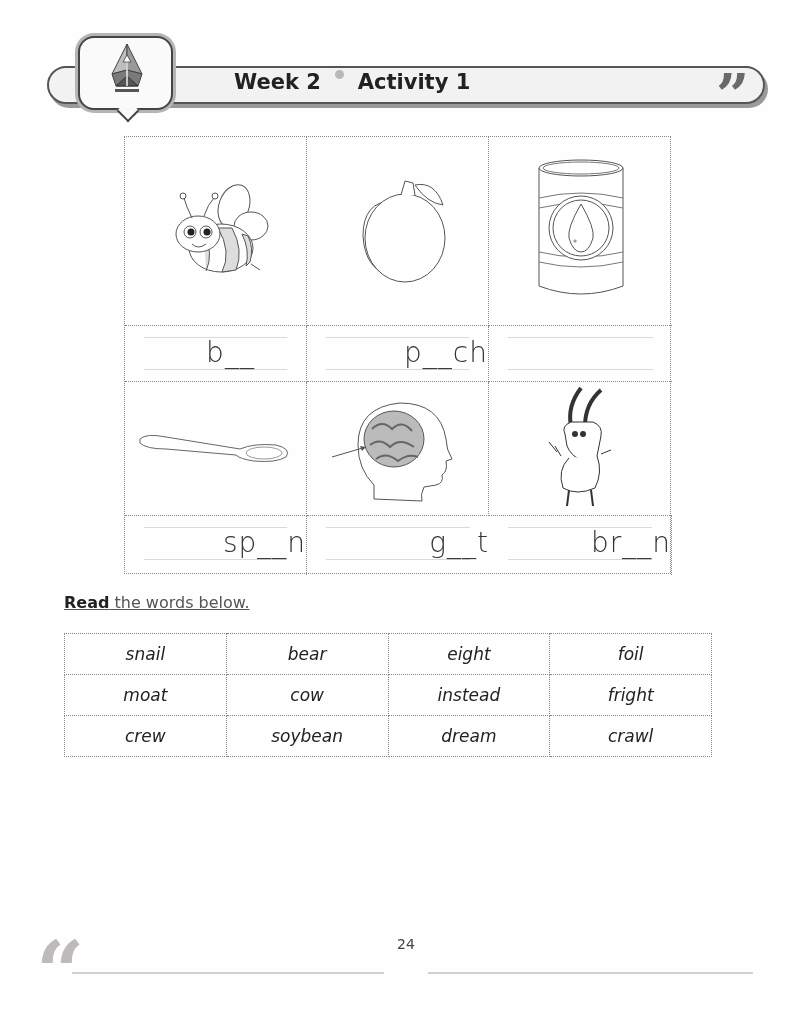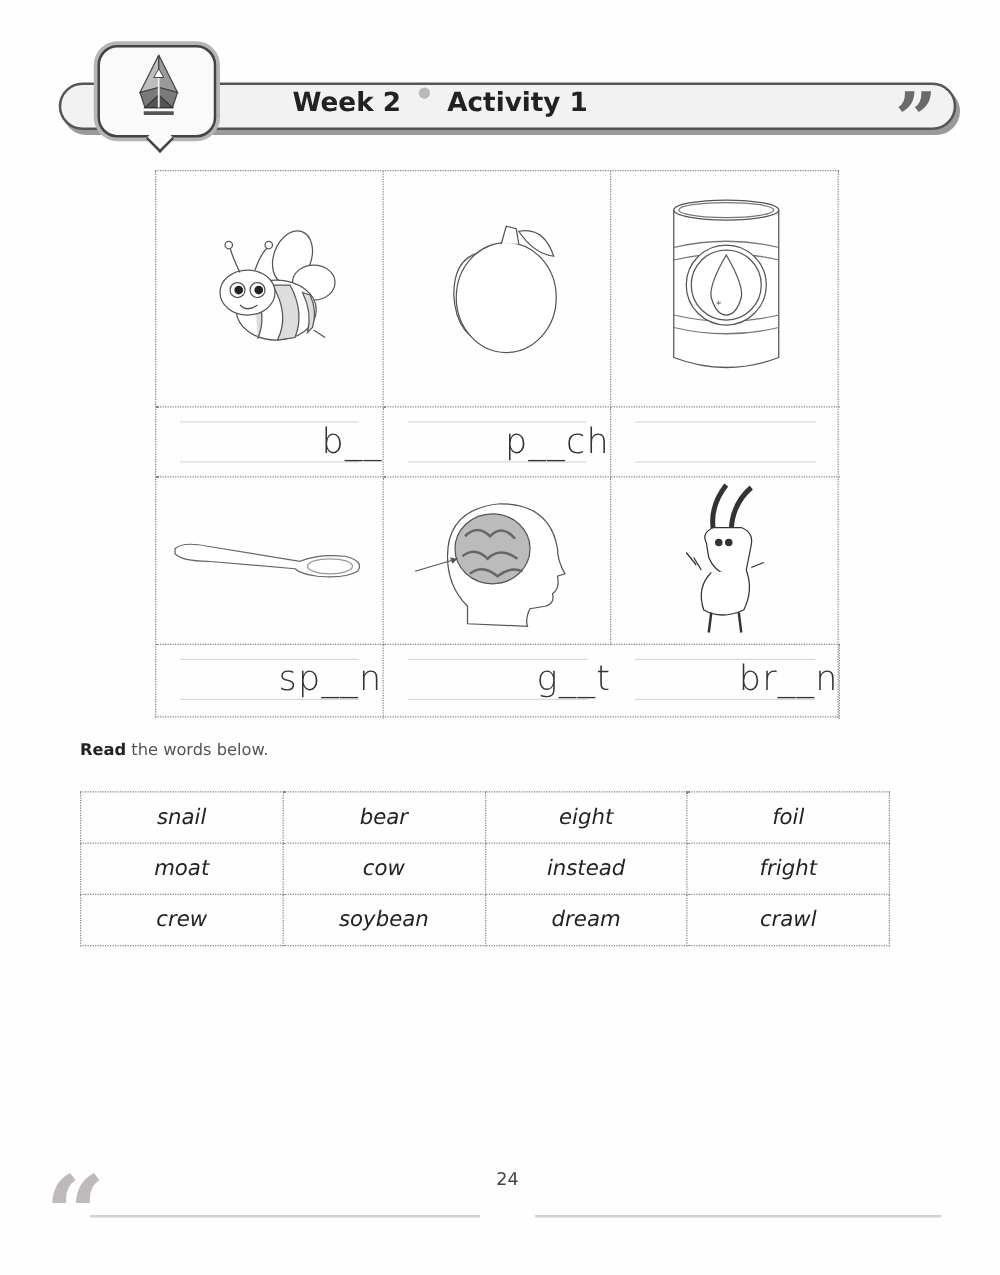--- a/index.html
+++ b/index.html
@@ -48,22 +48,23 @@
   .line-top { position: absolute; left: 19px; right: 19px; top: 11px; height: 1px; background: #d9d9d9; }
   .line-base { position: absolute; left: 19px; right: 19px; top: 43px; height: 1px; background: #d9d9d9; }
   .word-text {
     position: absolute; left: 0; right: 0; top: 10px; text-align: right;
     font-family: "DejaVu Sans", sans-serif; font-size: 28px; font-weight: 300; color: #333;
     letter-spacing: 1px; line-height: 34px;
   }
 
   
   .instruction {
-    position: absolute; left: 64px; top: 593px; font-size: 13px; color: #555;
+    position: absolute; left: 64px; top: 593px; font-size: 16px; color: #555;
     font-family: "DejaVu Sans", sans-serif;
+    text-decoration: underline;
   }
   .instruction b { color: #222; }
 
   
   .word-table {
     position: absolute; left: 64px; top: 633px; width: 648px; height: 124px;
     border-collapse: collapse;
   }
   .word-table td {
     border: 1px dotted #888; width: 162px; height: 41px; text-align: center;
@@ -148,21 +149,21 @@
       <circle cx="50" cy="72" r="32" fill="#fff" stroke="#555"></circle>
       <circle cx="50" cy="72" r="28" fill="none" stroke="#555"></circle>
       <path d="M50 48 Q36 72 38 82 Q42 96 50 96 Q58 96 62 82 Q64 72 50 48 Z" fill="#fff" stroke="#555"></path>
       <text x="42" y="90" font-size="8" fill="#555">*</text>
     </svg>
   </div>
 
   <div class="cell word-cell">
     <div class="line-top"></div>
     <div class="line-base"></div>
-    <div class="word-text" style="text-align:right; padding-left:30px;">b__</div>
+    <div class="word-text" style="text-align:center; padding-left:30px;">b__</div>
   </div>
   <div class="cell word-cell">
     <div class="line-top"></div>
     <div class="line-base"></div>
     <div class="word-text">p__ch</div>
   </div>
   <div class="cell word-cell last-col">
     <div class="line-top"></div>
     <div class="line-base"></div>
   </div>

